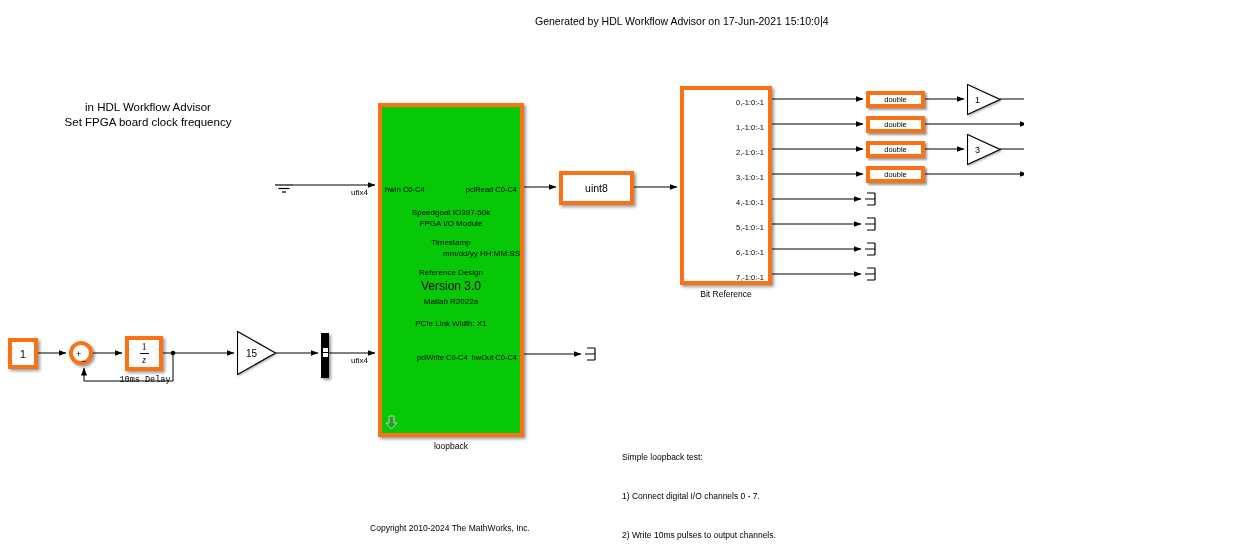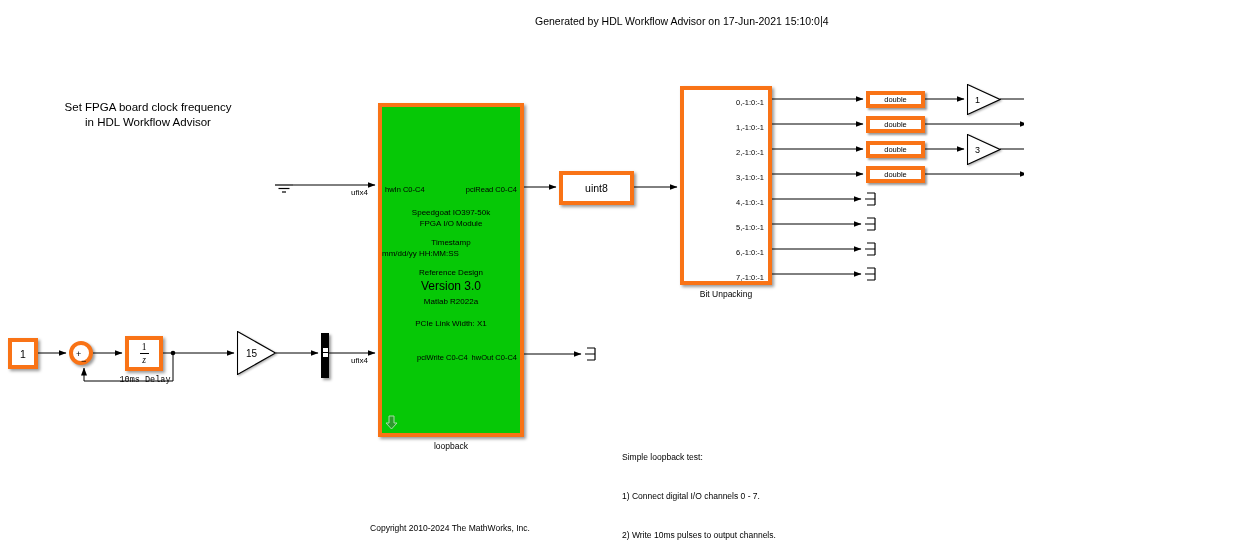--- a/index.html
+++ b/index.html
@@ -84,22 +84,22 @@
           <path d="M867,268 H875 M867,280 H875 M865,274 H875 M875,268 V280"></path>
         </g>
     </g>
   </svg>
 
   <div style="position:absolute;left:535px;top:15px;font-size:10.5px;white-space:nowrap;">
     <span>Generated by HDL Workflow Advisor on 17-Jun-2021 15:10:0</span><span class="caret"></span><span>4</span>
   </div>
 
   <div style="position:absolute;left:30px;top:100px;width:236px;text-align:center;font-size:11.5px;line-height:15px;">
+    <div>in HDL Workflow Advisor</div>
     <div>Set FPGA board clock frequency</div>
-    <div>in HDL Workflow Advisor</div>
   </div>
 
   <div class="blk" style="left:8px;top:338px;width:30px;height:31px;font-size:10.5px;">
     <span>1</span>
   </div>
 
   <div class="blk" style="left:69px;top:341px;width:24px;height:24px;border-radius:50%;">
     <span style="position:absolute;left:3px;top:4px;font-size:9px;">+</span>
     <span style="position:absolute;left:8px;top:11px;font-size:9px;">−</span>
   </div>
@@ -127,21 +127,21 @@
   <div class="siglabel" style="left:338px;top:356px;width:30px;">ufix4</div>
 
   <div class="blk" style="left:378px;top:103px;width:146px;height:334px;background:#06C806;display:block;">
     <span class="portlabel" style="left:3px;top:78px;">hwIn C0-C4</span>
     <span class="portlabel" style="right:3px;top:78px;">pciRead C0-C4</span>
     <span class="portlabel" style="left:3px;top:246px;padding-left:32px;">pciWrite C0-C4</span>
     <span class="portlabel" style="right:3px;top:246px;">hwOut C0-C4</span>
     <div style="position:absolute;left:0;top:101px;width:100%;text-align:center;font-size:8px;">Speedgoat IO397-50k</div>
     <div style="position:absolute;left:0;top:112px;width:100%;text-align:center;font-size:8px;">FPGA I/O Module</div>
     <div style="position:absolute;left:0;top:131px;width:100%;text-align:center;font-size:8px;">Timestamp</div>
-    <div style="position:absolute;left:0;top:142px;width:100%;text-align:left;font-size:8px;">mm/dd/yy HH:MM:SS</div>
+    <div style="position:absolute;left:0;top:142px;width:100%;text-align:right;font-size:8px;">mm/dd/yy HH:MM:SS</div>
     <div style="position:absolute;left:0;top:161px;width:100%;text-align:center;font-size:8px;">Reference Design</div>
     <div style="position:absolute;left:0;top:172px;width:100%;text-align:center;font-size:12px;">Version 3.0</div>
     <div style="position:absolute;left:0;top:190px;width:100%;text-align:center;font-size:8px;">Matlab R2022a</div>
     <div style="position:absolute;left:0;top:212px;width:100%;text-align:center;font-size:8px;">PCIe Link Width: X1</div>
     <svg style="position:absolute;left:3px;bottom:3px;" width="13" height="16" viewBox="0 0 13 16">
       <path d="M6.5,15 L1,9 L4,9 L4,2 L9,2 L9,9 L12,9 z" fill="#2E9B2E" stroke="#A5DCA5" stroke-width="1"></path>
     </svg>
   </div>
   <div class="blklabel" style="left:378px;top:441px;width:146px;">loopback</div>
 
@@ -152,21 +152,21 @@
   <div class="blk" style="left:680px;top:86px;width:92px;height:199px;display:block;">
     <span class="portlabel" style="right:4px;top:8px;">0,-1:0:-1</span>
     <span class="portlabel" style="right:4px;top:33px;">1,-1:0:-1</span>
     <span class="portlabel" style="right:4px;top:58px;">2,-1:0:-1</span>
     <span class="portlabel" style="right:4px;top:83px;">3,-1:0:-1</span>
     <span class="portlabel" style="right:4px;top:108px;">4,-1:0:-1</span>
     <span class="portlabel" style="right:4px;top:133px;">5,-1:0:-1</span>
     <span class="portlabel" style="right:4px;top:158px;">6,-1:0:-1</span>
     <span class="portlabel" style="right:4px;top:183px;">7,-1:0:-1</span>
   </div>
-  <div class="blklabel" style="left:680px;top:289px;width:92px;">Bit Unpacking</div>
+  <div class="blklabel" style="left:680px;top:289px;width:92px;">Bit Reference</div>
 
   <div class="blk" style="left:866px;top:91px;width:59px;height:17px;font-size:7.5px;box-shadow:1.5px 1.5px 2px rgba(0,0,0,.4);">
       <span>double</span>
     </div>
   <div class="blk" style="left:866px;top:116px;width:59px;height:17px;font-size:7.5px;box-shadow:1.5px 1.5px 2px rgba(0,0,0,.4);">
       <span>double</span>
     </div>
   <div class="blk" style="left:866px;top:141px;width:59px;height:17px;font-size:7.5px;box-shadow:1.5px 1.5px 2px rgba(0,0,0,.4);">
       <span>double</span>
     </div>

